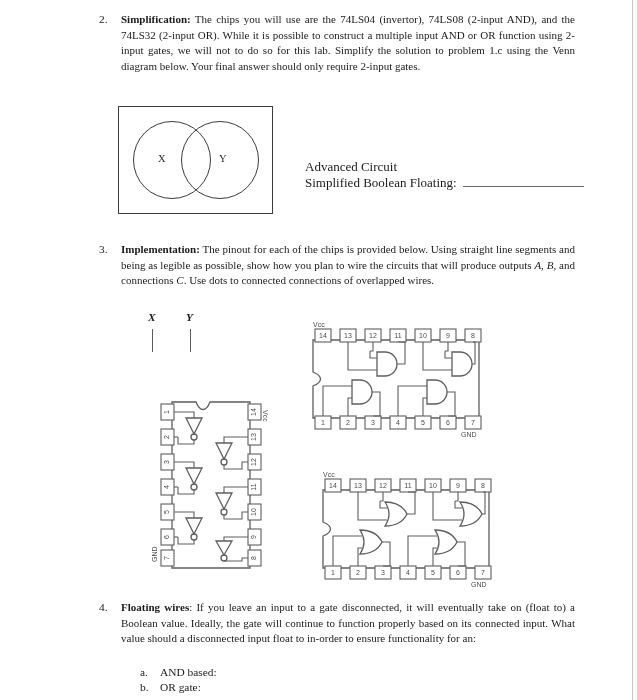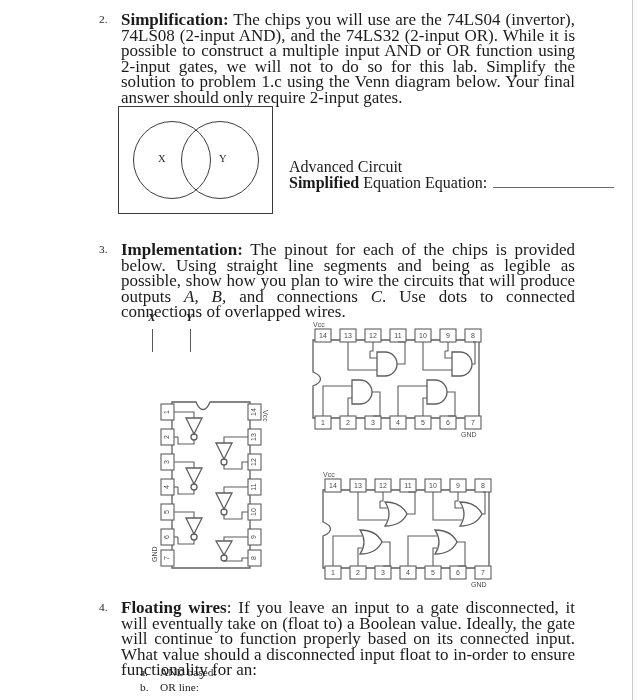--- a/index.html
+++ b/index.html
@@ -44,21 +44,21 @@
     align-items: flex-start;
   }
   .item-num {
     width: 22px;
     flex: 0 0 22px;
     text-align: left;
     font-size: 11.4px;
     line-height: 15.6px;
   }
   .item-body {
-    font-size: 17px;
+    font-size: 11px;
     line-height: 15.6px;
     text-align: justify;
     text-justify: inter-word;
   }
   .item-body b { font-weight: bold; }
   .item-body i { font-style: italic; }
 
   #item2 { left: 99px; top: 12px; width: 476px; }
   #item2 .item-body { width: 454px; }
   #item3 { left: 99px; top: 242px; width: 476px; }
@@ -102,27 +102,27 @@
     font-size: 10.5px;
     font-weight: normal;
     color: #2a2a2a;
   }
   .venn-label.x { left: 39px; }
   .venn-label.y { left: 100px; }
 
   
   .adv {
     position: absolute;
-    left: 289px;
+    left: 305px;
     top: 159px;
-    font-size: 16px;
+    font-size: 13px;
     line-height: 15.6px;
   }
   .adv .line2 { white-space: nowrap; }
-  .adv b { font-weight: bold; text-align: center; }
+  .adv b { font-weight: normal; text-align: center; }
   .blank-rule {
     display: inline-block;
     width: 121px;
     border-bottom: 1.1px solid #6a6a6a;
     height: 11px;
     vertical-align: baseline;
     margin-left: 6px;
   }
 
   
@@ -187,21 +187,21 @@
 
   <div class="venn-box">
     <div class="venn-circle left"></div>
     <div class="venn-circle right"></div>
     <div class="venn-label x">X</div>
     <div class="venn-label y">Y</div>
   </div>
 
   <div class="adv">
     <div>Advanced Circuit</div>
-    <div class="line2"><b>Simplified</b><span> Equation Equation:</span><span class="blank-rule"></span></div>
+    <div class="line2"><b>Simplified</b><span> Boolean Floating:</span><span class="blank-rule"></span></div>
   </div>
 
   <div class="item" id="item3">
     <div class="item-num">3.</div>
     <div class="item-body"><b>Implementation:</b><span> The pinout for each of the chips is provided below. Using straight line segments and being as legible as possible, show how you plan to wire the circuits that will produce outputs </span><i>A,</i><span> </span><i>B,</i><span> and connections </span><i>C</i><span>. Use dots to connected connections of overlapped wires.</span></div>
   </div>
 
   <div class="xy-wrap">
     <div class="xy-lab x">X</div>
     <div class="xy-lab y">Y</div>
@@ -450,19 +450,19 @@
     <div class="item-body"><b>Floating wires</b><span>: If you leave an input to a gate disconnected, it will eventually take on (float to) a Boolean value. Ideally, the gate will continue to function properly based on its connected input. What value should a disconnected input float to in-order to ensure functionality for an:</span></div>
   </div>
 
   <div class="sub-list">
     <div class="sub-row">
       <span class="sub-letter">a.</span>
       <span>AND based:</span>
     </div>
     <div class="sub-row">
       <span class="sub-letter">b.</span>
-      <span>OR line:</span>
+      <span>OR gate:</span>
     </div>
   </div>
 
   <div class="page-edge2"></div>
   <div class="page-edge"></div>
 </div>
 
 </body></html>

